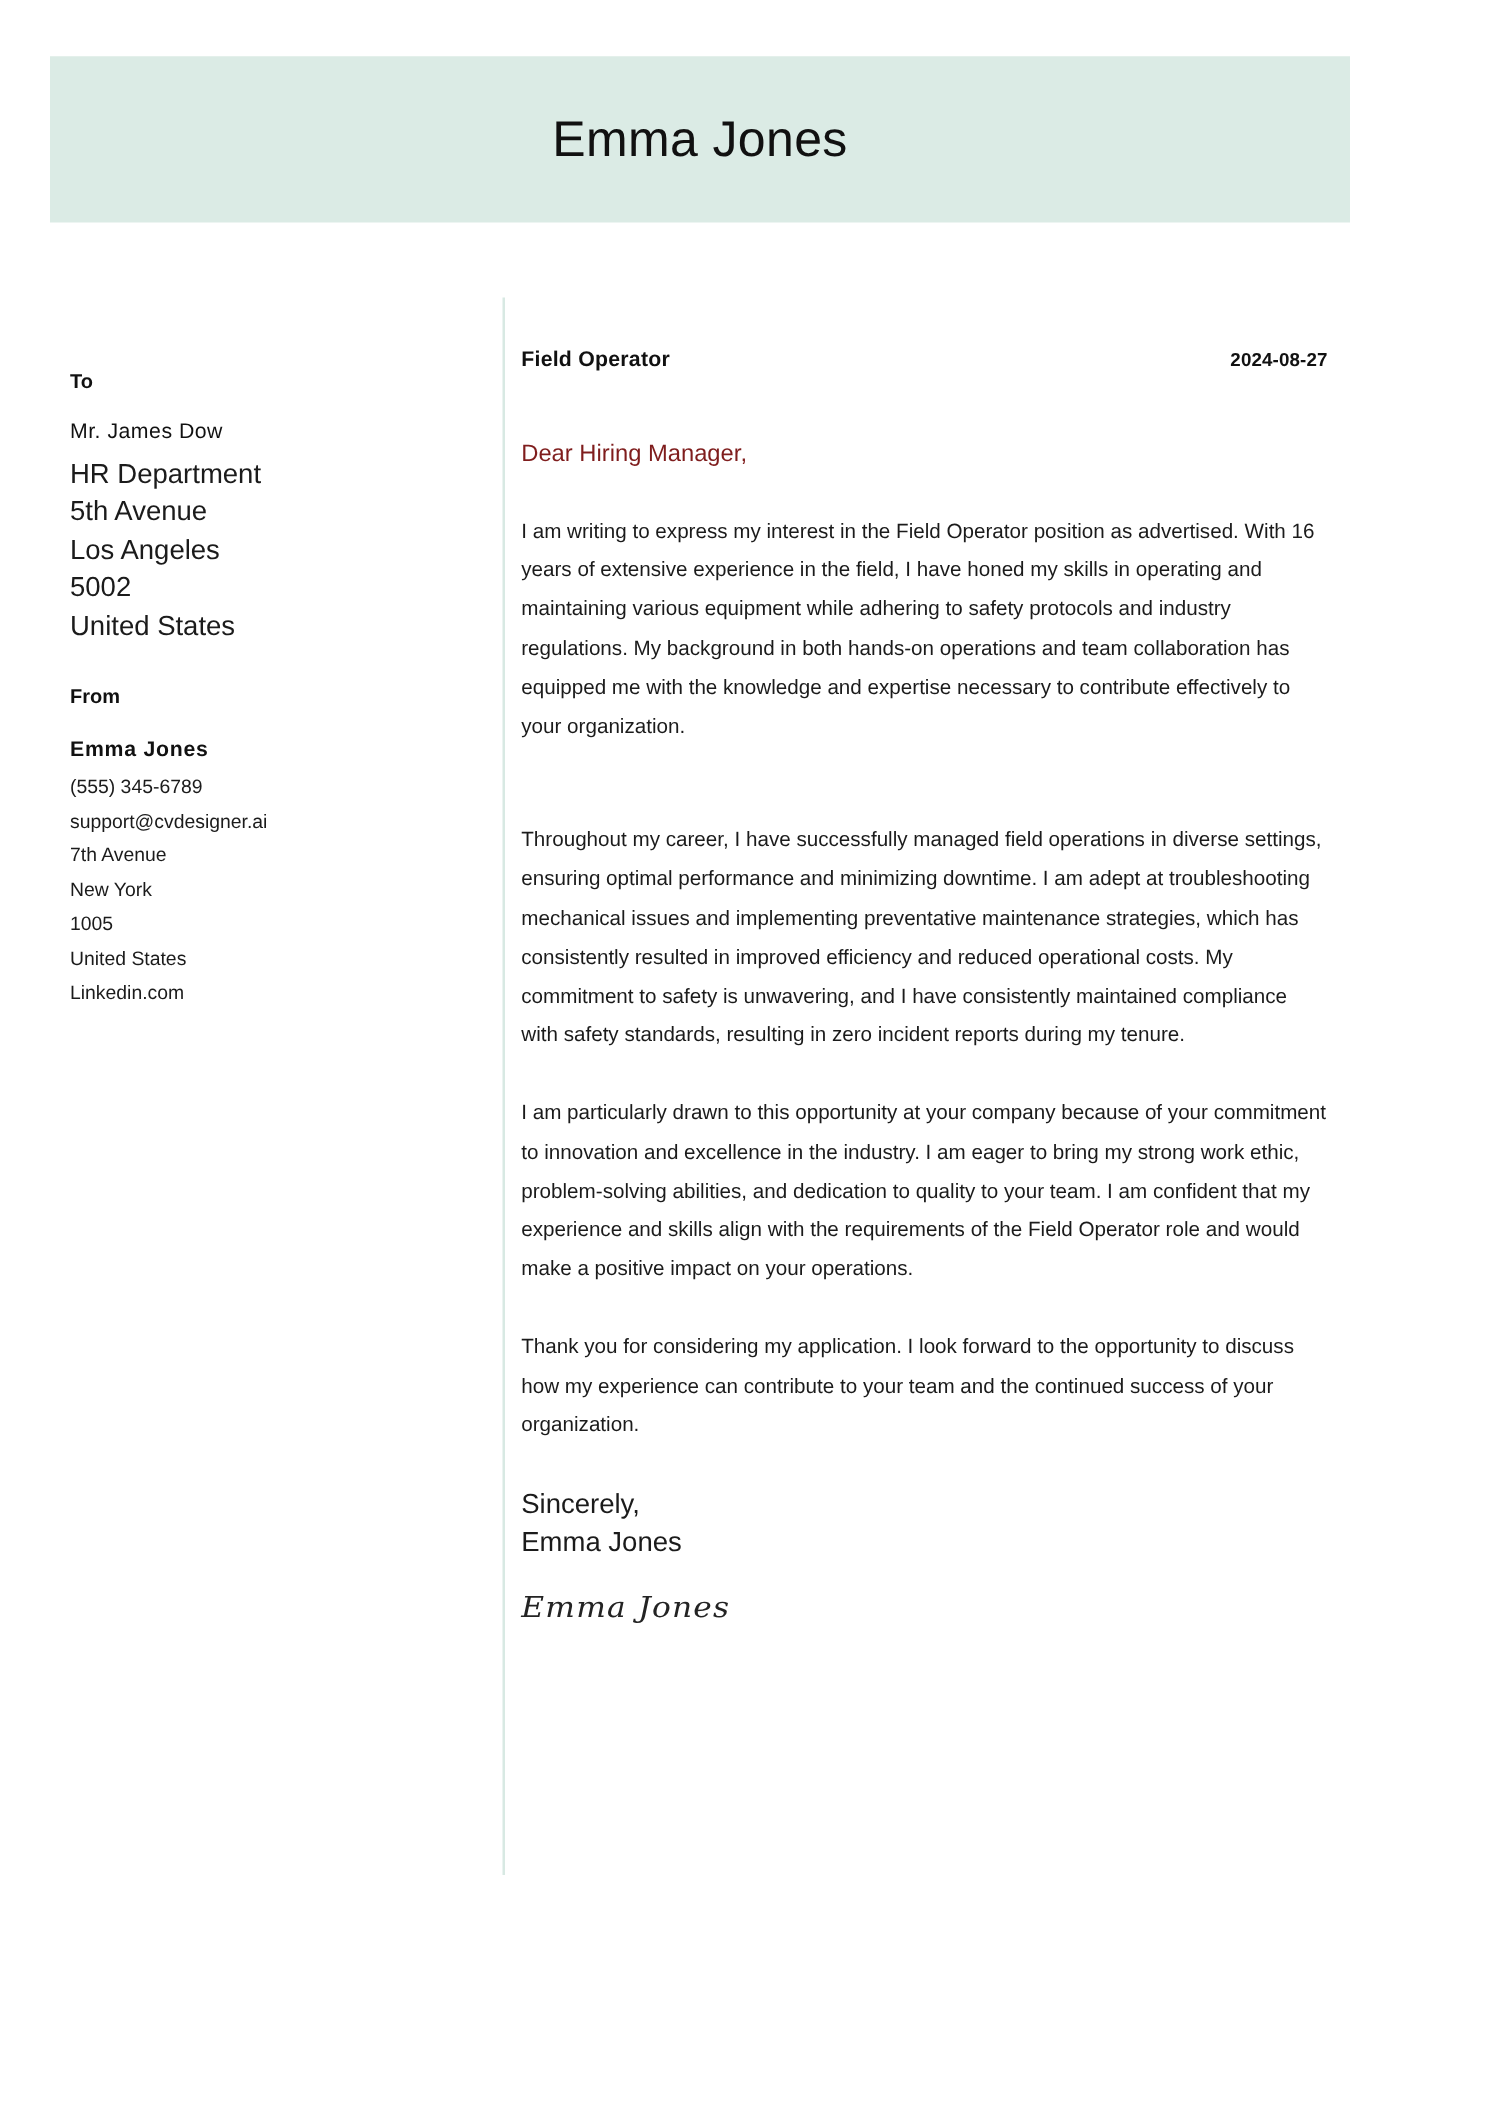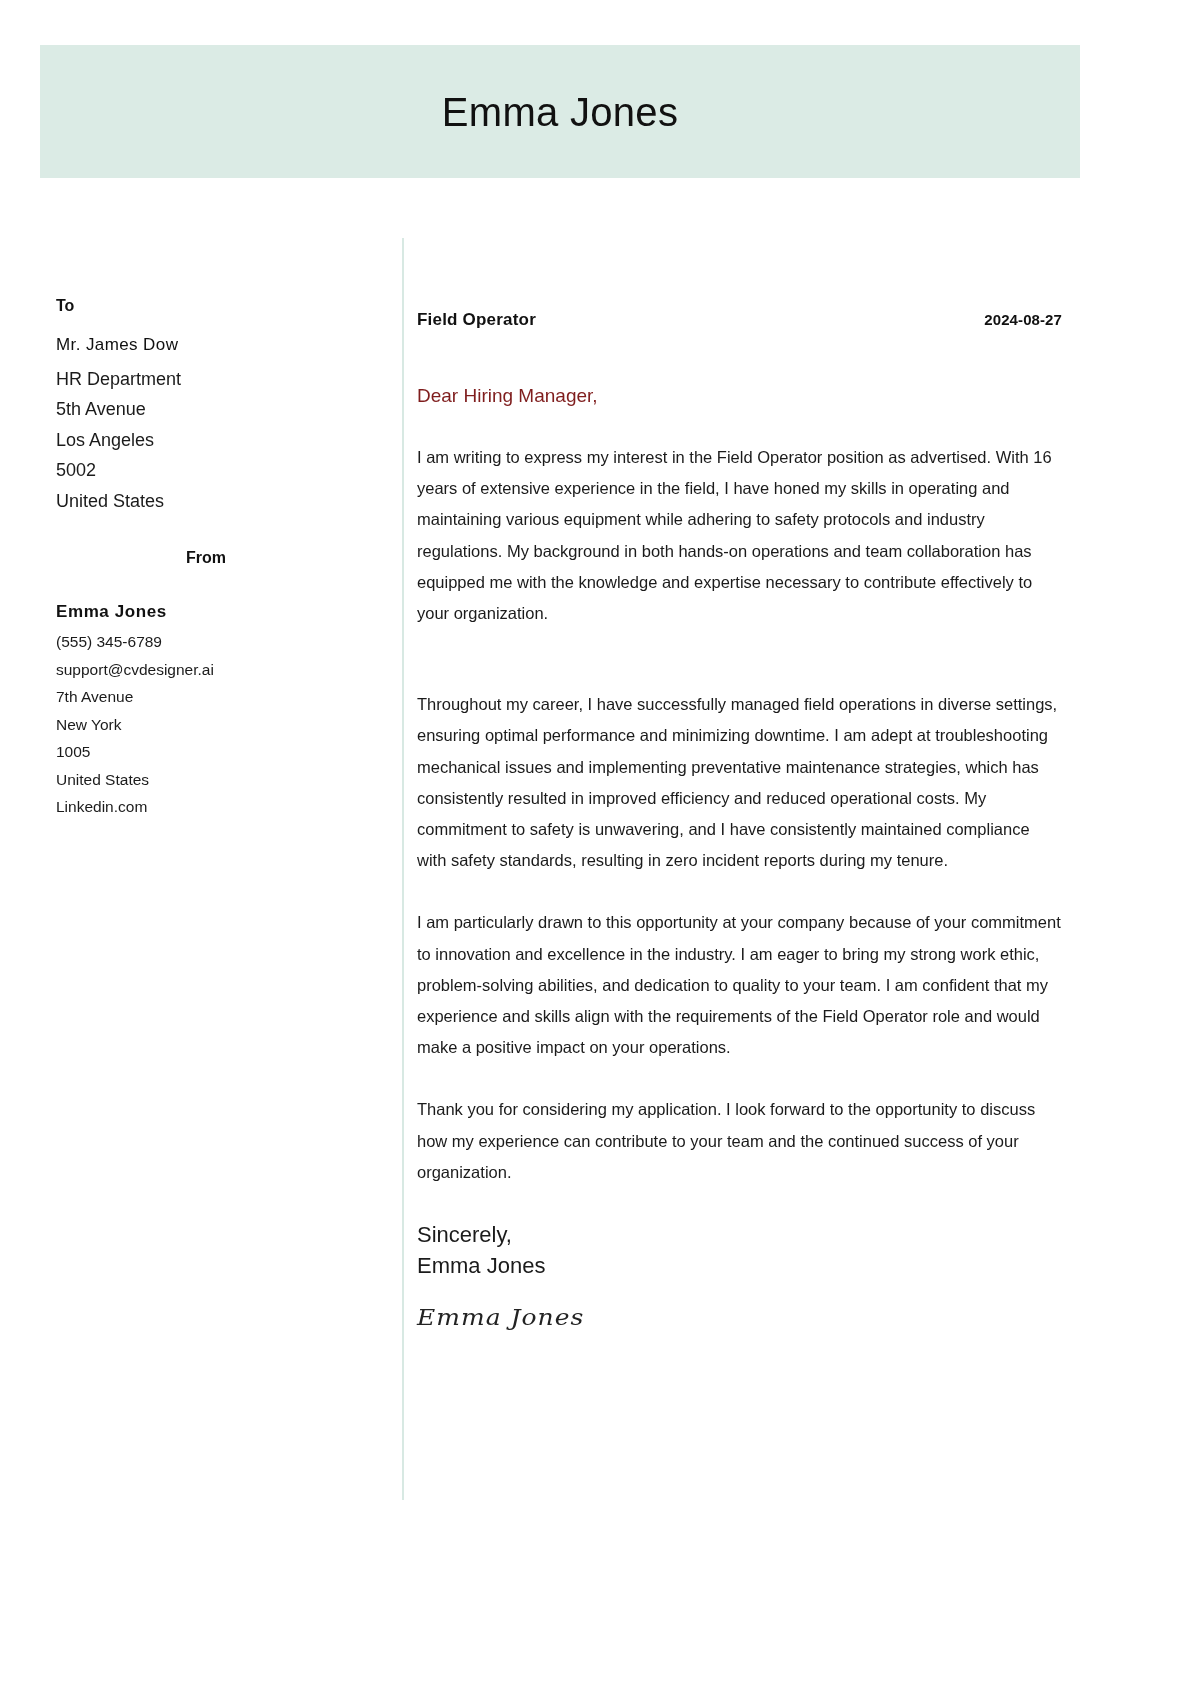--- a/index.html
+++ b/index.html
@@ -69,32 +69,31 @@
   }
   .recipient-name {
     font-size: 17px;
     font-weight: 400;
     color: #111111;
     margin: 0 0 6px 0;
     letter-spacing: 0.4px;
     line-height: 1.45;
   }
   .addr-line {
-    font-size: 18px;
+    font-size: 22px;
     font-weight: 400;
     color: #1b1b1b;
     line-height: 30.5px;
     white-space: nowrap;
   }
   .from-block {
     margin-top: 32px;
   }
   .from-block .block-label {
-    margin-bottom: 32px;
-    text-align: center;
+    margin-bottom: 20px;
   }
   .sender-name {
     font-size: 17px;
     font-weight: 700;
     color: #111111;
     margin: 0 0 4px 0;
     letter-spacing: 0.6px;
     line-height: 1.45;
   }
   .contact-line {
@@ -104,21 +103,20 @@
     line-height: 27.5px;
     white-space: nowrap;
   }
 
   
   .right-col {
     position: absolute;
     left: 417px;
     top: 278px;
     width: 645px;
-    margin-top: 32px;
   }
   .letter-head {
     display: flex;
     align-items: baseline;
     justify-content: space-between;
     margin-bottom: 50px;
   }
   .job-title {
     font-size: 17px;
     font-weight: 700;

